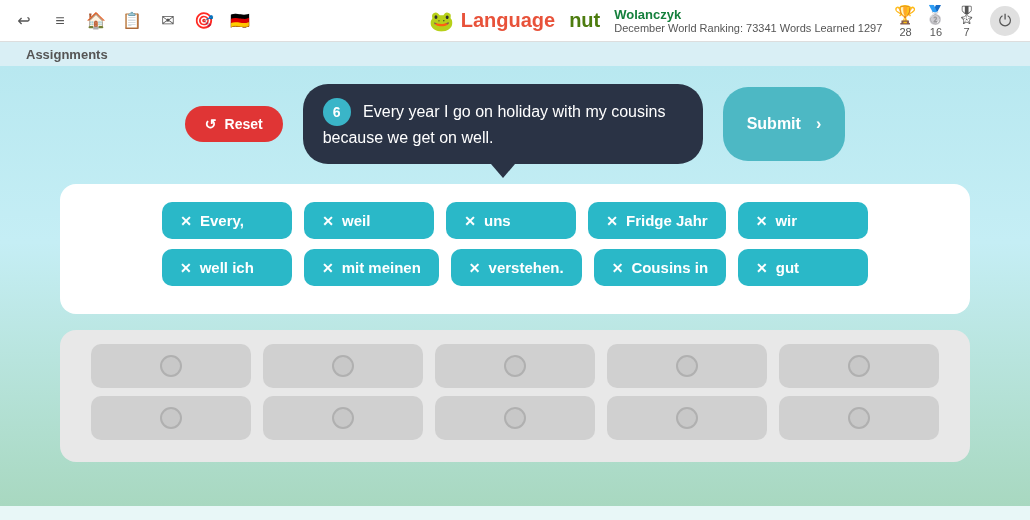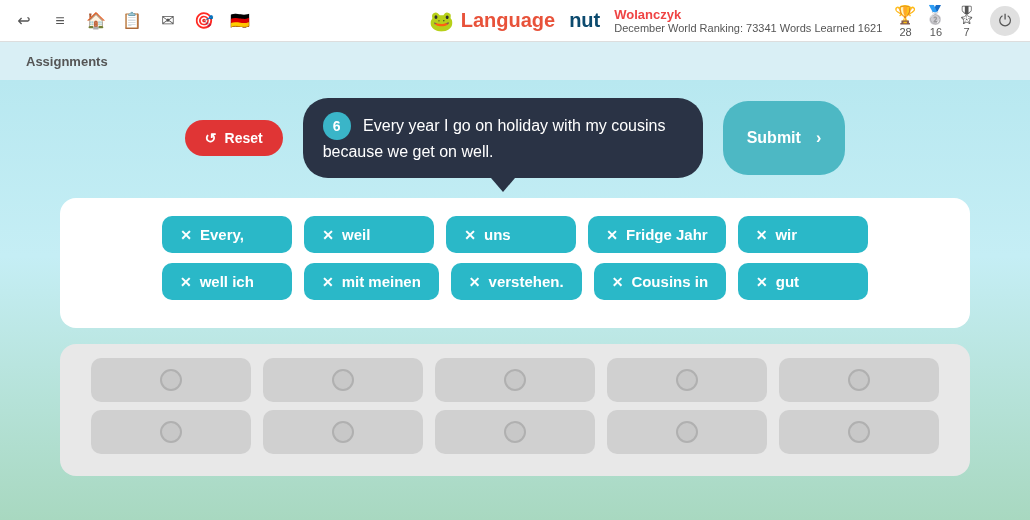--- a/index.html
+++ b/index.html
@@ -37,30 +37,30 @@
       position: absolute;
       left: 50%;
       transform: translateX(-50%);
       display: flex;
       align-items: center;
       gap: 6px;
       font-size: 20px;
       font-weight: bold;
       color: #e8523a;
     }
-    .top-bar-logo span.nut { color: #0c4a6e; margin-left: 14px; }
+    .top-bar-logo span.nut { color: #4d7c0f; margin-left: 14px; }
     .user-section {
       margin-left: auto;
       display: flex;
       align-items: center;
       gap: 12px;
       font-size: 11px;
       color: #555;
     }
-    .user-info strong { display: block; font-size: 13px; color: #ef4444; }
+    .user-info strong { display: block; font-size: 13px; color: #15803d; }
     .trophy-section {
       display: flex;
       align-items: center;
       gap: 8px;
     }
     .trophy-item {
       display: flex;
       flex-direction: column;
       align-items: center;
       font-size: 11px;
@@ -75,21 +75,21 @@
       display: flex;
       align-items: center;
       justify-content: center;
       font-size: 16px;
       color: #555;
       cursor: pointer;
     }
 
     
     .nav-bar {
-      height: 38px;
+      height: 24px;
       background: #d9eff5;
       display: flex;
       align-items: center;
       padding: 0 12px;
       gap: 6px;
     }
     .nav-tab {
       padding: 5px 14px;
       border-radius: 20px;
       font-size: 13px;
@@ -267,21 +267,21 @@
 
   <div class="top-bar-logo">
     <span>🐸</span>
     <span>Language<span class="nut">nut</span></span>
   </div>
 
   <div class="user-section">
     <div class="user-info">
       <strong>Wolanczyk</strong>
       <span>December World Ranking: 73341</span>
-      <span>Words Learned 1621</span>
+      <span>Words Learned 1297</span>
     </div>
     <div class="trophy-section">
       <div class="trophy-item">
         <span class="trophy-icon">🏆</span>
         <span>28</span>
       </div>
       <div class="trophy-item">
         <span class="trophy-icon">🥈</span>
         <span>16</span>
       </div>

